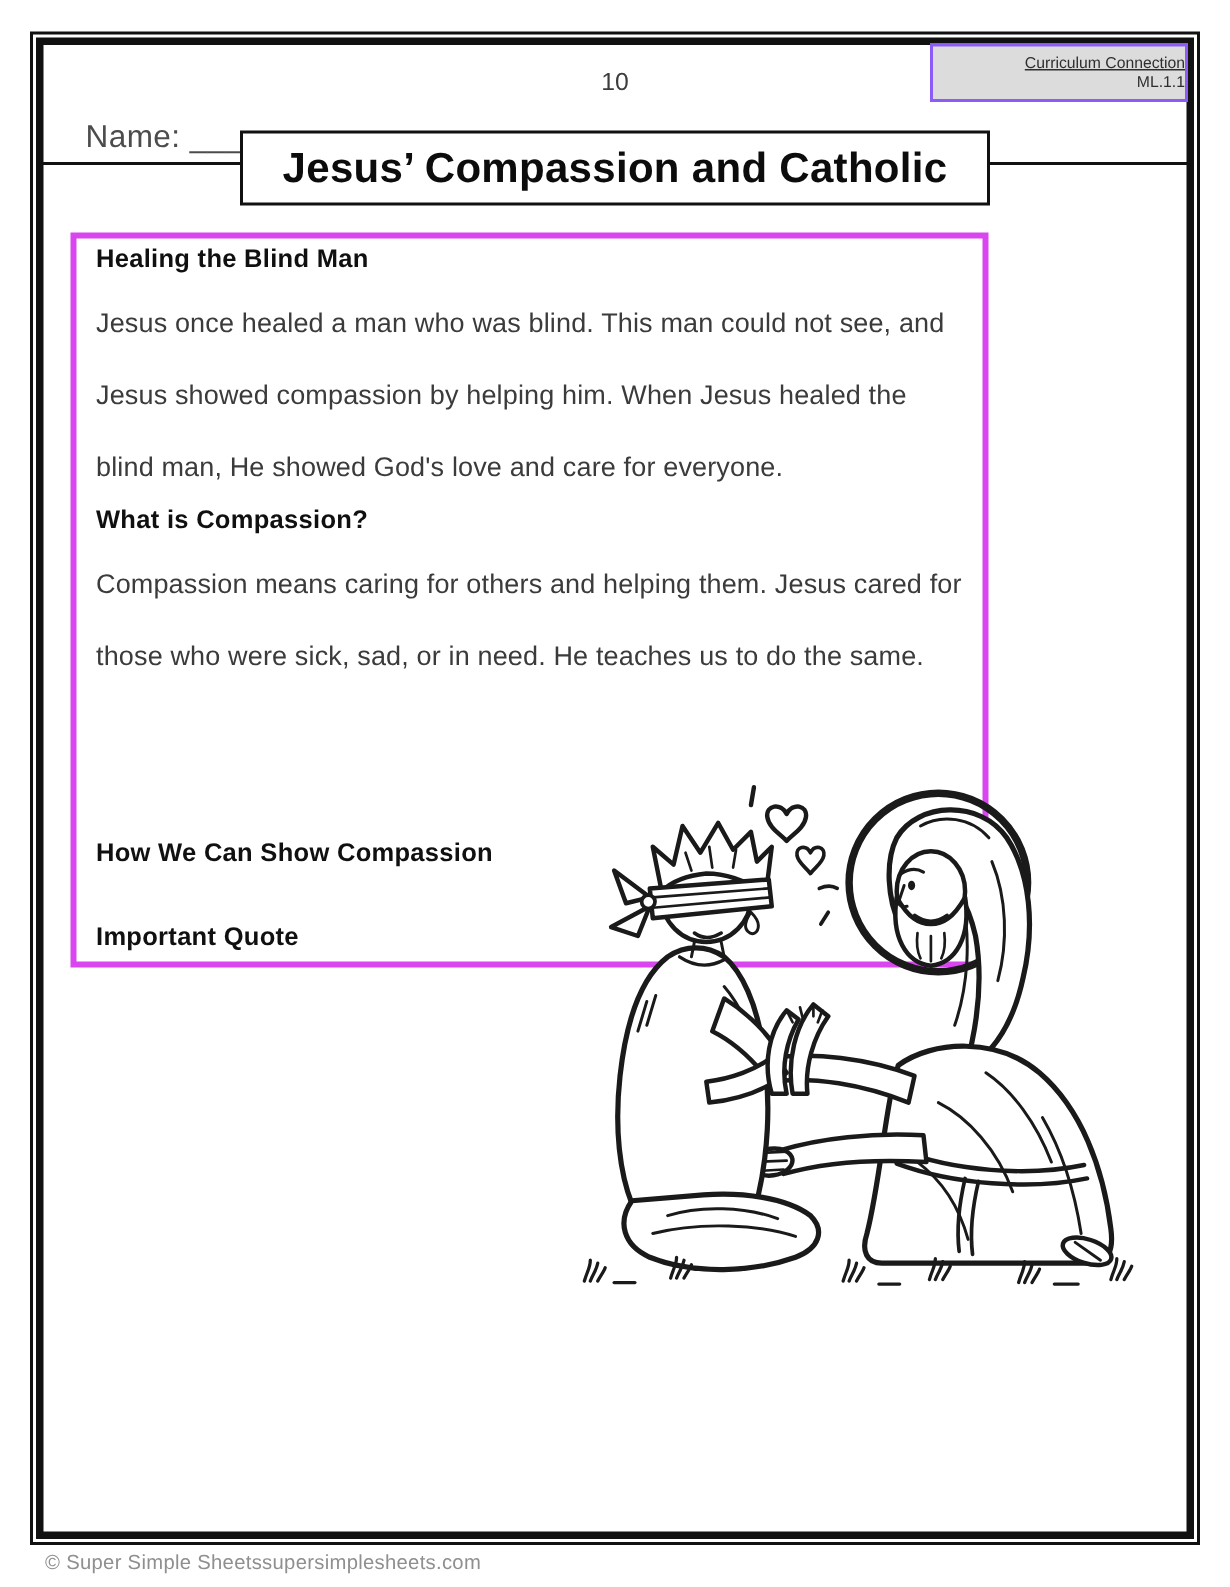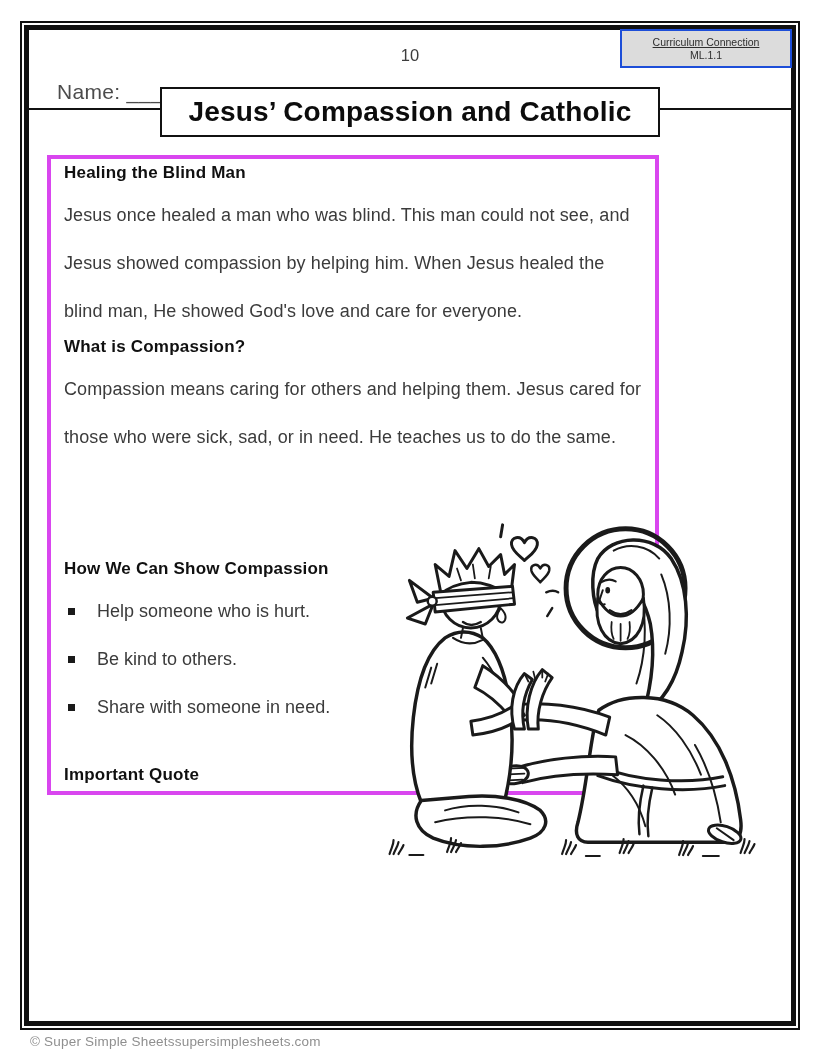--- a/index.html
+++ b/index.html
@@ -21,22 +21,22 @@
   .name-row {
     position:absolute; left:28px; top:16px;
     font-size:21px; color:#4c4c4c; letter-spacing:.3px; white-space:nowrap;margin-top:34px;
   }
   .page-number {
     position:absolute; left:0; right:0; top:16px; text-align:center;
     font-size:16.5px; color:#3d3d3d;
   }
   .curriculum-box {
     position:absolute; top:-1px; right:-1px; width:172px; height:39px;
-    background:#dcdcdc; border:2px solid #1d4ed8;
-    display:flex; flex-direction:column; align-items:center; justify-content:center;
+    background:#dcdcdc; border:2px solid #8b5cf6;
+    display:flex; flex-direction:column; align-items:flex-end; justify-content:center;
     line-height:13px;
   }
   .curriculum-title { font-size:10.5px; color:#2e2e2e; text-decoration:underline; }
   .curriculum-code  { font-size:10.5px; color:#2e2e2e; }
   
   .title-rule {
     position:absolute; left:-5px; right:-5px; top:78px; height:2px; background:#111;
   }
   .title-box {
     position:absolute; left:0; right:0; top:57px; text-align:center;
@@ -102,25 +102,20 @@
 
     <div class="content-box">
 
       <div class="sec-heading">Healing the Blind Man</div>
       <p class="body-para">Jesus once healed a man who was blind. This man could not see, and Jesus showed compassion by helping him. When Jesus healed the blind man, He showed God's love and care for everyone.</p>
 
       <div class="sec-heading mt1">What is Compassion?</div>
       <p class="body-para">Compassion means caring for others and helping them. Jesus cared for those who were sick, sad, or in need. He teaches us to do the same.</p>
 
       <div class="sec-heading mt2">How We Can Show Compassion</div>
-      <ul class="compassion-list">
-        <li>Help someone who is hurt.</li>
-        <li>Be kind to others.</li>
-        <li>Share with someone in need.</li>
-      </ul>
 
       <div class="sec-heading mt3">Important Quote</div>
 
       <svg class="illustration" viewBox="0 0 400 355" fill="none" stroke="#1a1a1a" stroke-linecap="round" stroke-linejoin="round">
 
         <circle cx="252" cy="82" r="60" stroke-width="5"></circle>
 
         <path fill="#fff" stroke-width="3.5" d="M 224 52 C 238 28 280 26 298 52 C 314 76 317 112 309 146 C 303 174 291 196 270 208 C 279 176 282 146 277 118 C 272 96 262 80 248 72 C 236 78 228 92 226 110 C 218 94 216 68 224 52 Z"></path>
         <path stroke-width="2" d="M 240 44 C 254 36 274 38 286 52"></path>
         <path stroke-width="2" d="M 288 68 C 298 92 299 122 292 148"></path>

